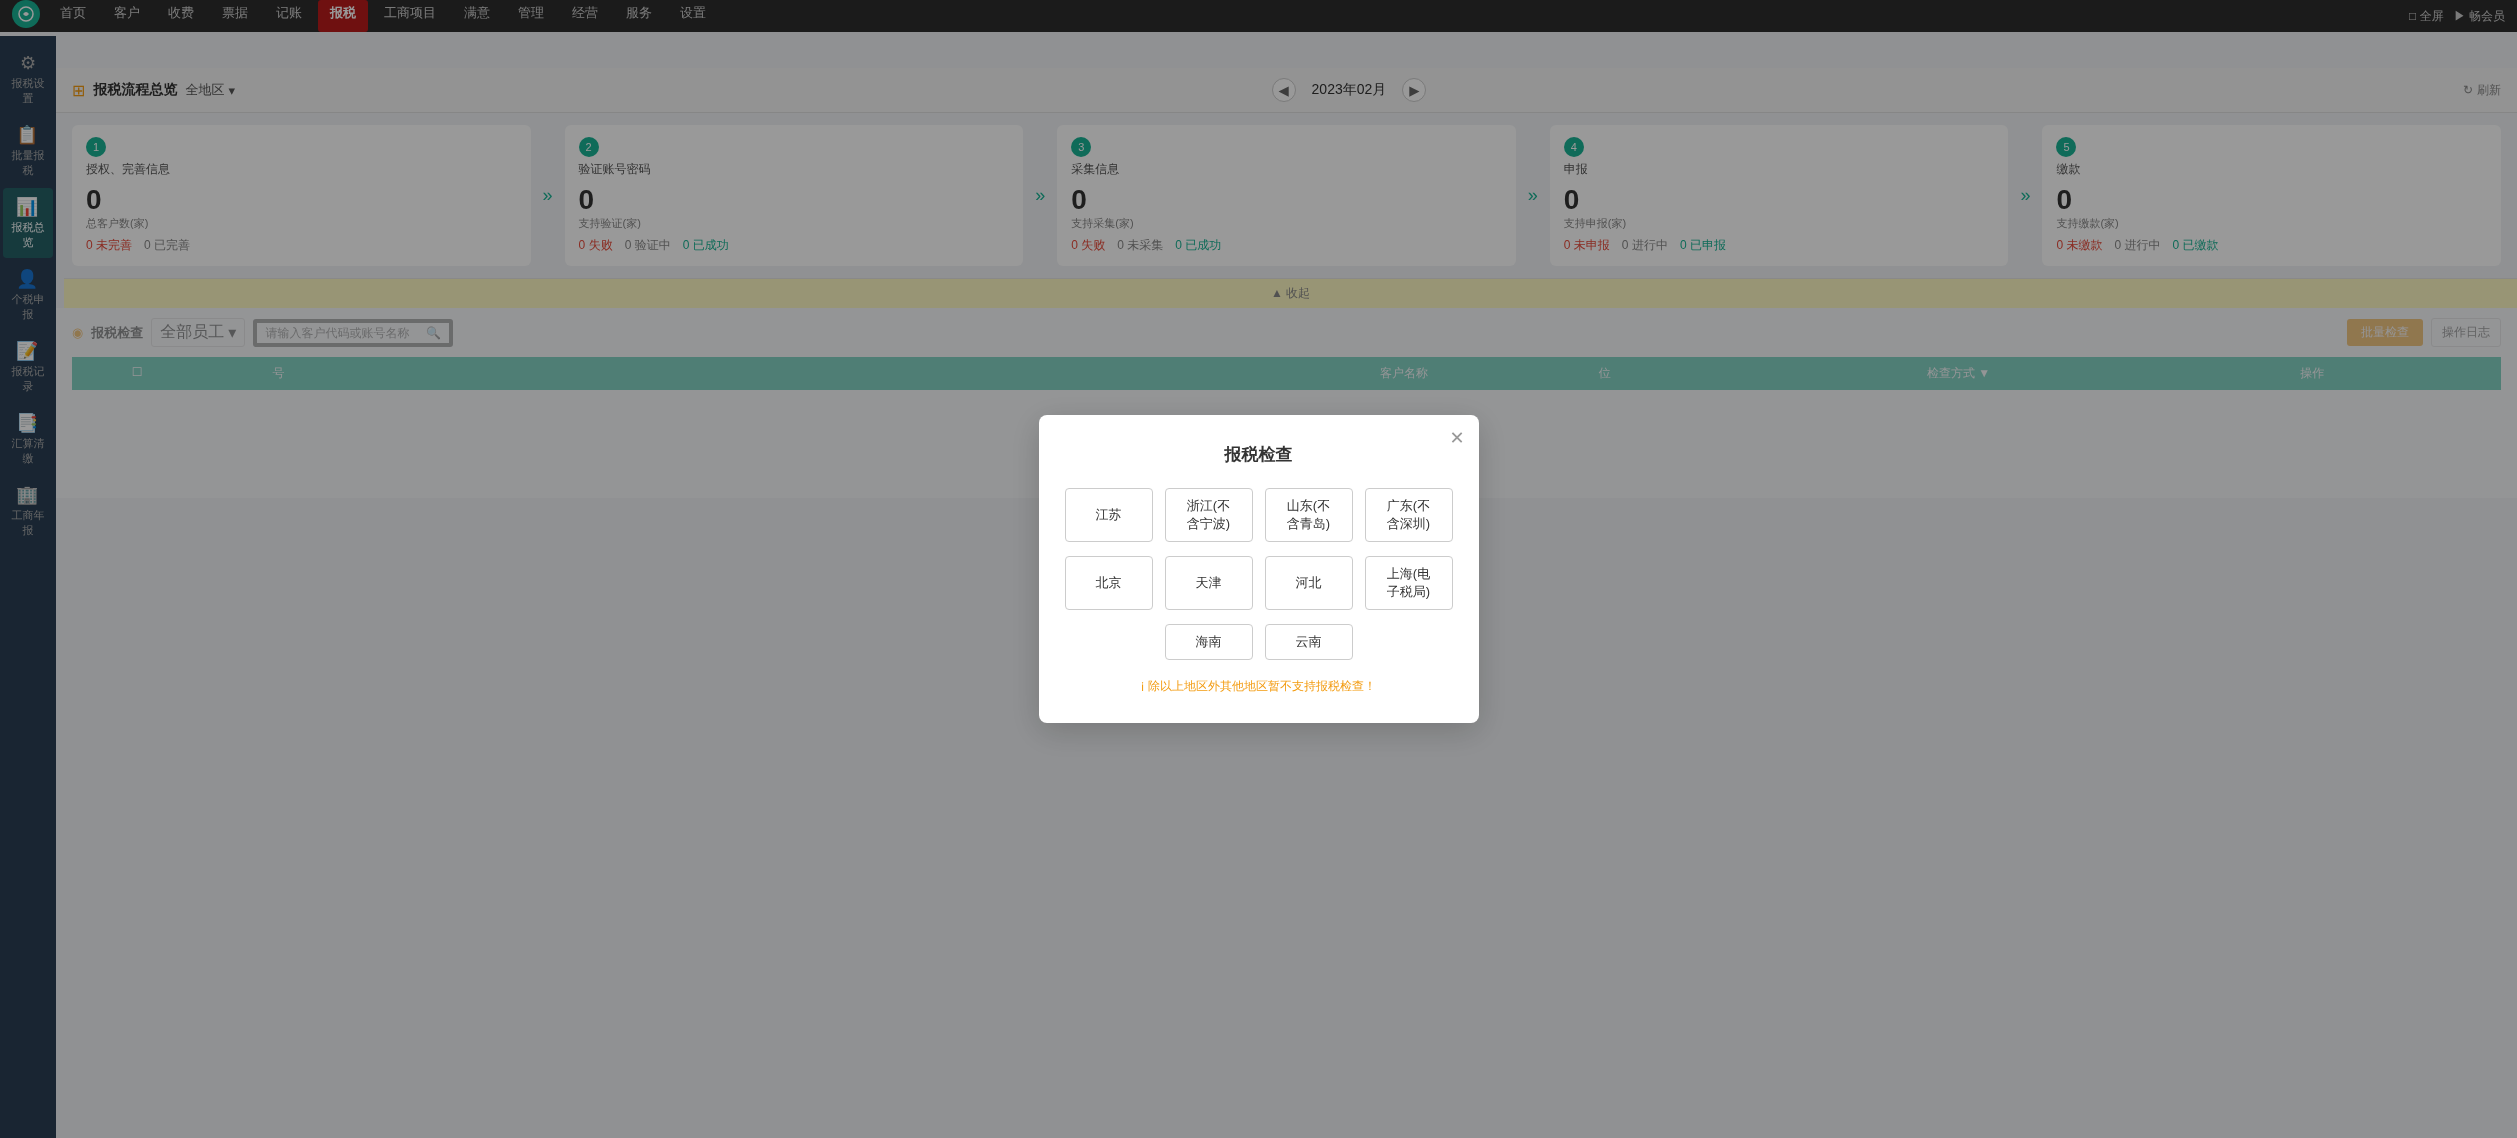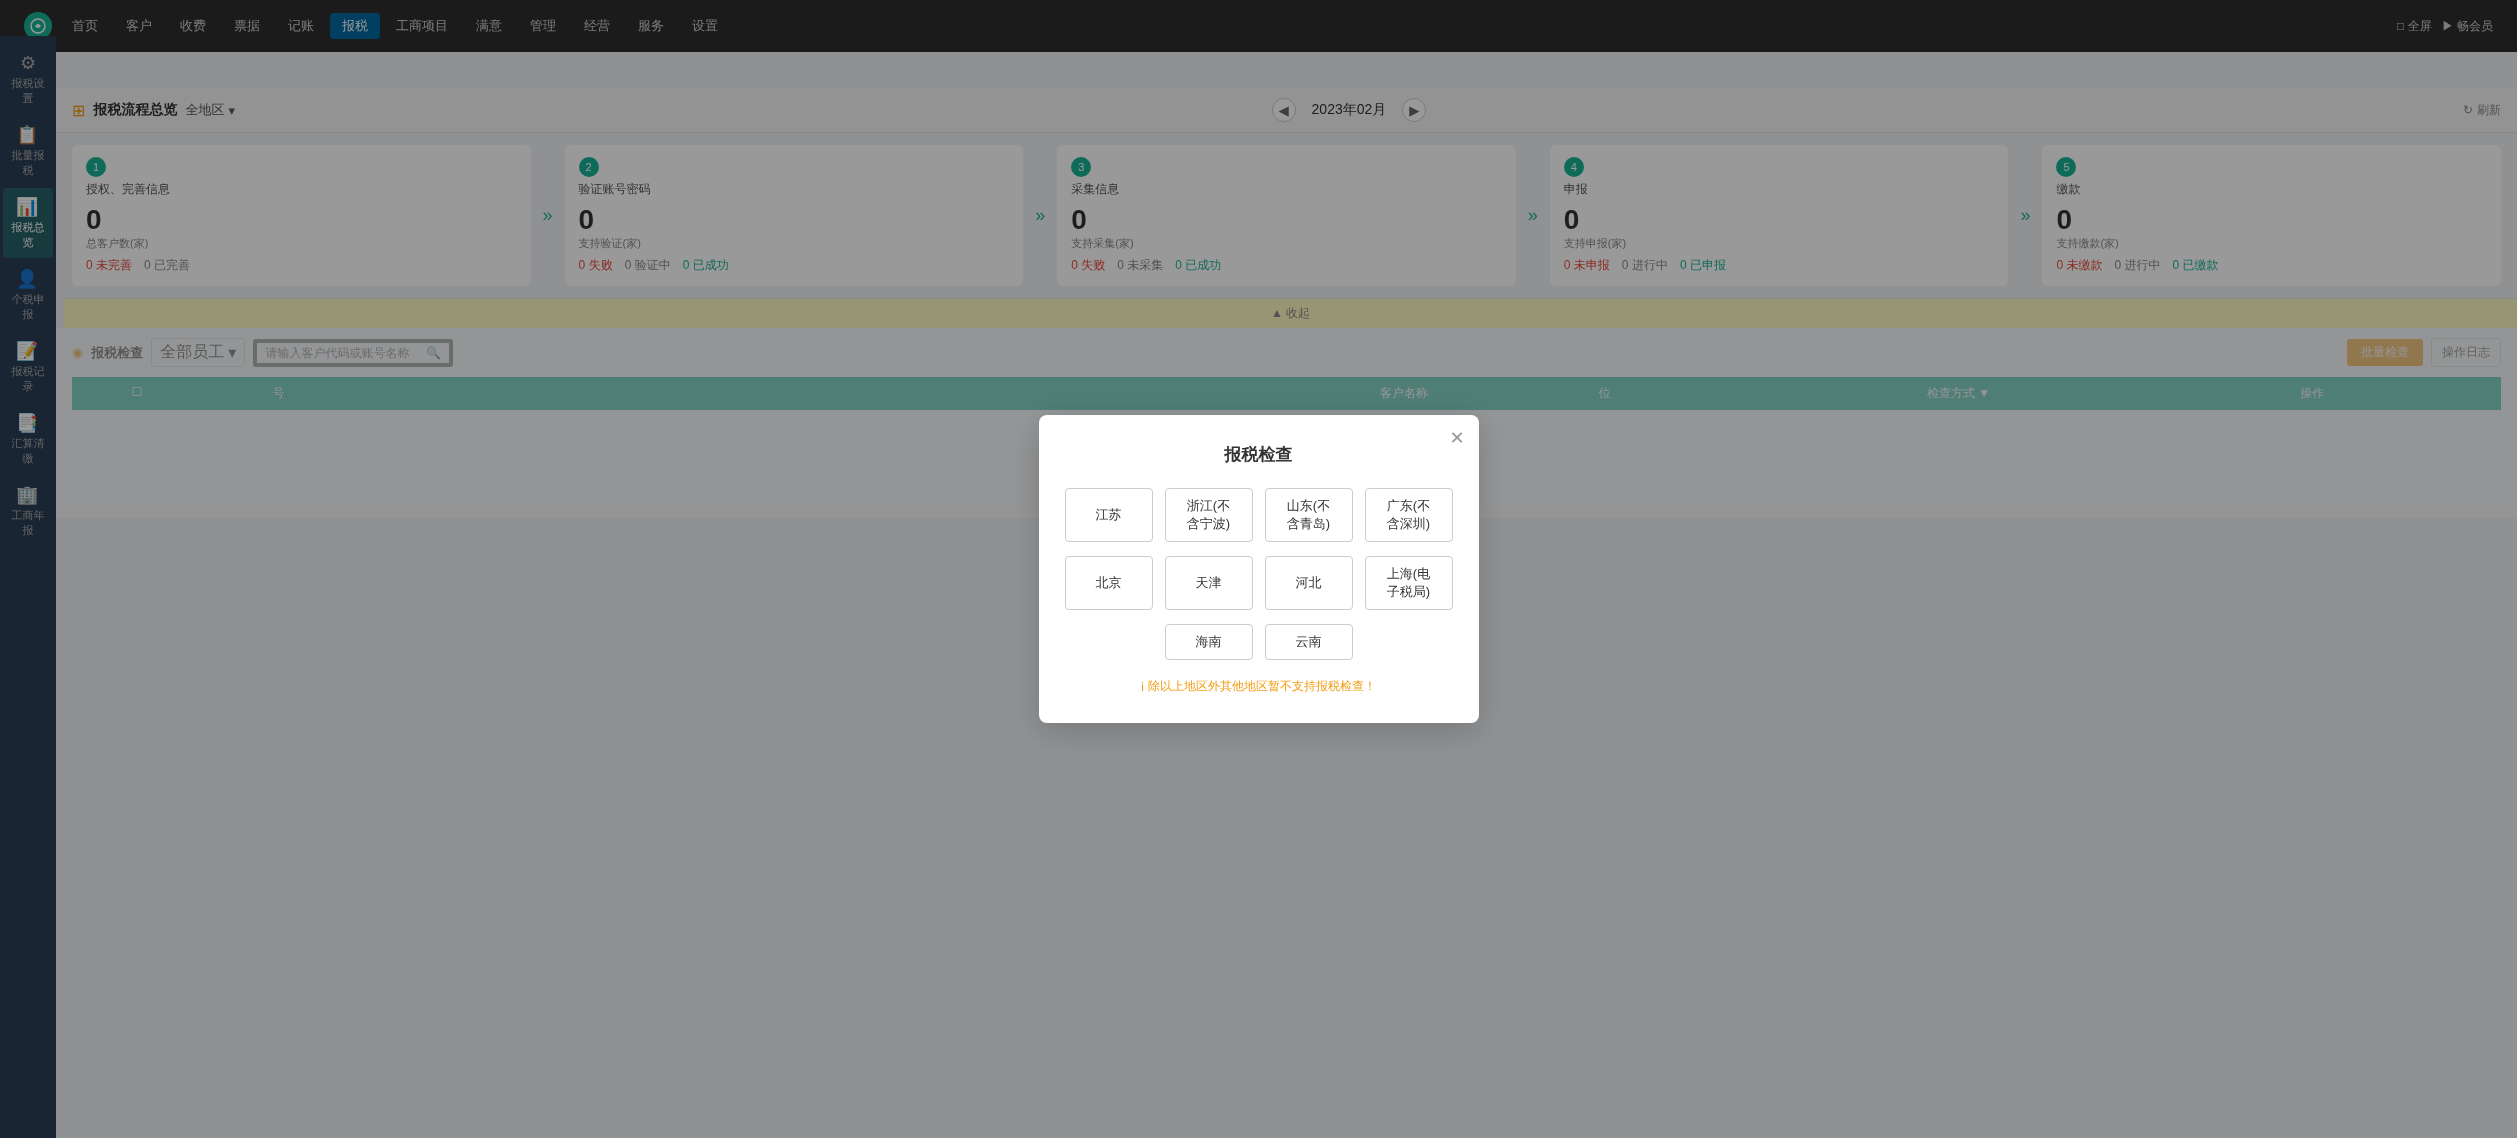--- a/index.html
+++ b/index.html
@@ -1,24 +1,23 @@
 <!DOCTYPE html>
 <html><head>
   <meta charset="utf-8">
   <style>
     * { box-sizing: border-box; margin: 0; padding: 0; }
     body { font-family: 'Microsoft YaHei', Arial, sans-serif; font-size: 13px; background: #f0f2f5; color: #333; }
 
     
     .top-nav {
-      height: 52px;
+      height: 32px;
       background: #2d2d2d;
       display: flex;
-      align-items: center;
-      padding: 0 24px;
+      padding: 0 12px;
       position: relative;
     }
     .top-nav-logo {
       width: 28px;
       height: 28px;
       background: #1ab394;
       border-radius: 50%;
       display: flex; align-items: center; justify-content: center;
       margin-right: 8px;
     }
@@ -26,22 +25,23 @@
       display: flex; gap: 4px; flex: 1;
     }
     .top-nav-item {
       color: #ccc;
       padding: 4px 12px;
       border-radius: 3px;
       cursor: pointer;
       font-size: 13px;
     }
     .top-nav-item.active {
-      background: #0369a1;
+      background: #b91c1c;
       color: #fff;
+      font-weight: bold;
     }
     .top-nav-right {
       display: flex; align-items: center; gap: 10px;
       color: #ccc; font-size: 12px;
     }
     .top-nav-right span { cursor: pointer; }
 
     
     .sidebar {
       position: fixed;

